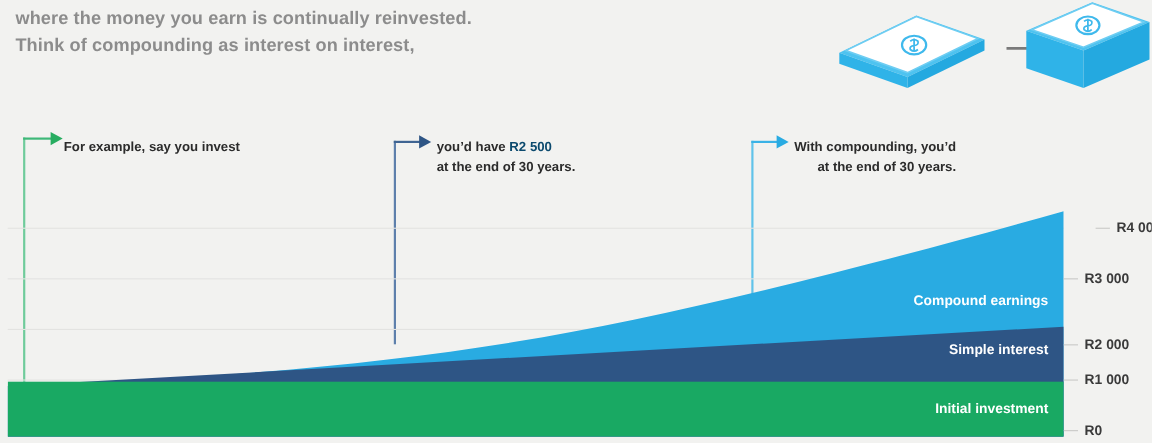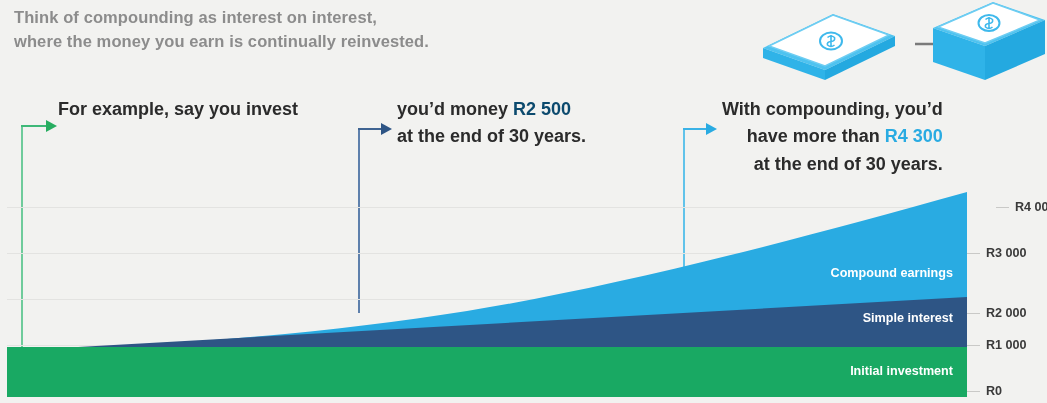--- a/index.html
+++ b/index.html
@@ -13,21 +13,21 @@
 
   
   .headline{
     position:absolute;left:14px;top:6px;width:620px;
     font-size:16.5px;font-weight:bold;line-height:1.45;
     color:#8c8c8c;letter-spacing:.1px;
   }
   .headline div{white-space:nowrap;}
 
   
-  .callout{position:absolute;font-size:18px;font-weight:bold;line-height:1.52;color:#2b2b2b;white-space:nowrap;}
+  .callout{position:absolute;font-size:12px;font-weight:bold;line-height:1.52;color:#2b2b2b;white-space:nowrap;margin-top:28px;}
   .callout .amt{font-weight:bold;}
   .c1{left:58px;top:96px;}
   .c2{left:397px;top:96px;}
   .c3{left:722px;top:96px;text-align:right;}
 
   
   .conn{position:absolute;}
   .conn .vline{position:absolute;width:2px;bottom:0;top:0;left:0;}
   .conn .hline{position:absolute;height:2px;top:0;left:0;}
   .conn .head{position:absolute;width:0;height:0;top:-5px;
@@ -49,22 +49,22 @@
   
   .money{position:absolute;top:0;left:755px;width:292px;height:80px;}
   .money svg{display:block;}
 </style>
 </head>
 <body>
 
 <div class="root">
 
   <div class="headline">
+    <div>where the money you earn is continually reinvested.</div>
     <div>Think of compounding as interest on interest,</div>
-    <div>where the money you earn is continually reinvested.</div>
   </div>
 
   <div class="money">
     <svg width="292" height="80" viewBox="0 0 292 80">
 
       <g>
         <path d="M8 48 L78 14 L140 36 L70 70 Z" fill="#4EC3F0"></path>
         <path d="M8 48 L8 58 L70 80 L70 70 Z" fill="#2FB3E8"></path>
         <path d="M70 70 L70 80 L140 46 L140 36 Z" fill="#24A9E0"></path>
         <path d="M14 46 L78 15 L134 35 L70 66 Z" fill="#ffffff"></path>
@@ -98,32 +98,31 @@
   <div class="callout c1">
     <div>For example, say you invest</div>
   </div>
 
   <div class="conn" style="left:358px;top:128px;height:185px;width:40px;">
     <div class="vline" style="background:#5E80AC;"></div>
     <div class="hline" style="width:24px;background:#3F6492;"></div>
     <div class="head" style="left:23px;border-left:11px solid #2E5585;"></div>
   </div>
   <div class="callout c2">
-    <div><span>you’d money </span><span class="amt" style="color:#0c4a6e;">R2 500</span></div>
+    <div><span>you’d have </span><span class="amt" style="color:#0c4a6e;">R2 500</span></div>
     <div>at the end of 30 years.</div>
   </div>
 
   <div class="conn" style="left:683px;top:128px;height:152px;width:40px;">
     <div class="vline" style="background:#61C3EA;"></div>
     <div class="hline" style="width:24px;background:#3AB2E6;"></div>
     <div class="head" style="left:23px;border-left:11px solid #29ABE2;"></div>
   </div>
   <div class="callout c3">
     <div>With compounding, you’d</div>
-    <div><span>have more than </span><span class="amt" style="color:#29ABE2;">R4 300</span></div>
     <div>at the end of 30 years.</div>
   </div>
 
   <div class="chart">
 
     <div class="gridlines">
       <div class="gl" style="top:21px;"></div>
       <div class="gl" style="top:67px;"></div>
       <div class="gl" style="top:113px;"></div>
       <div class="gl" style="top:159px;"></div>

